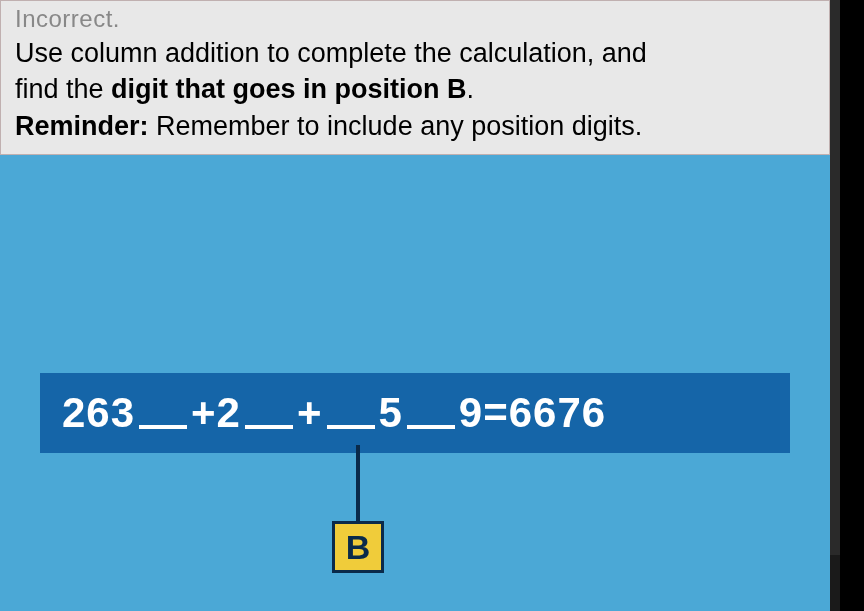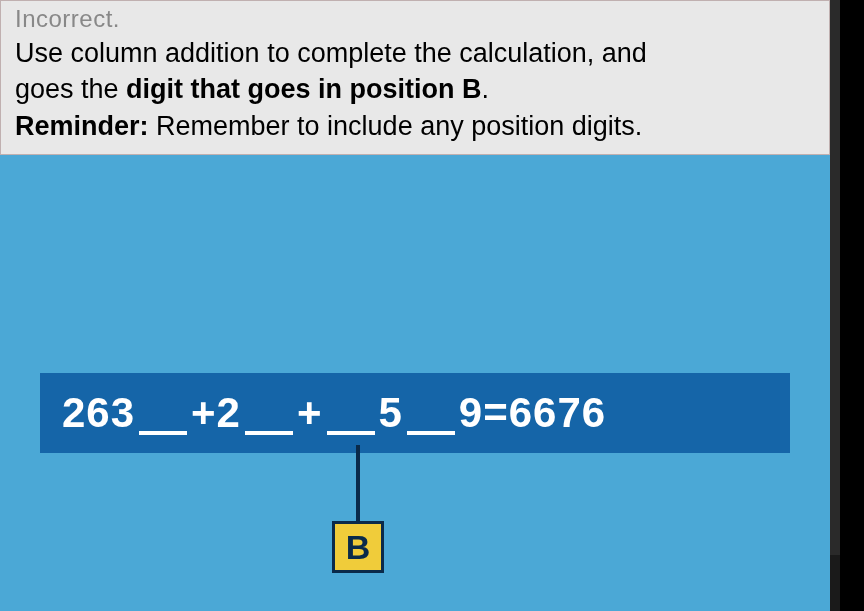--- a/index.html
+++ b/index.html
@@ -47,21 +47,21 @@
       position: absolute;
       top: 218px;
       left: 40px;
       right: 40px;
       background: #1565a8;
       padding: 16px 22px;
       color: #ffffff;
       font-size: 42px;
       font-weight: bold;
       display: flex;
-      align-items: center;
+      align-items: flex-start;
       white-space: nowrap;
     }
     .eq-text {
       letter-spacing: 1px;
     }
     .blank {
       display: inline-block;
       border-bottom: 4px solid #fff;
       width: 48px;
       height: 36px;
@@ -106,21 +106,21 @@
   </style>
 </head>
 <body>
 
 <div class="page-container">
 
   <div class="instruction-box">
     <div class="incorrect-label">Incorrect.</div>
     <div class="instruction-text">
       <span>Use column addition to complete the calculation, and</span><br>
-      <span>goes the </span><span class="bold">digit that goes in position B</span><span>.</span><br>
+      <span>find the </span><span class="bold">digit that goes in position B</span><span>.</span><br>
       <span class="bold">Reminder:</span><span> Remember to include any position digits.</span>
     </div>
   </div>
 
   <div class="problem-area">
     <div class="equation-bar">
       <span class="eq-text">263</span>
       <span class="blank"></span>
       <span class="eq-text"> + </span>
       <span class="eq-text">2</span>

